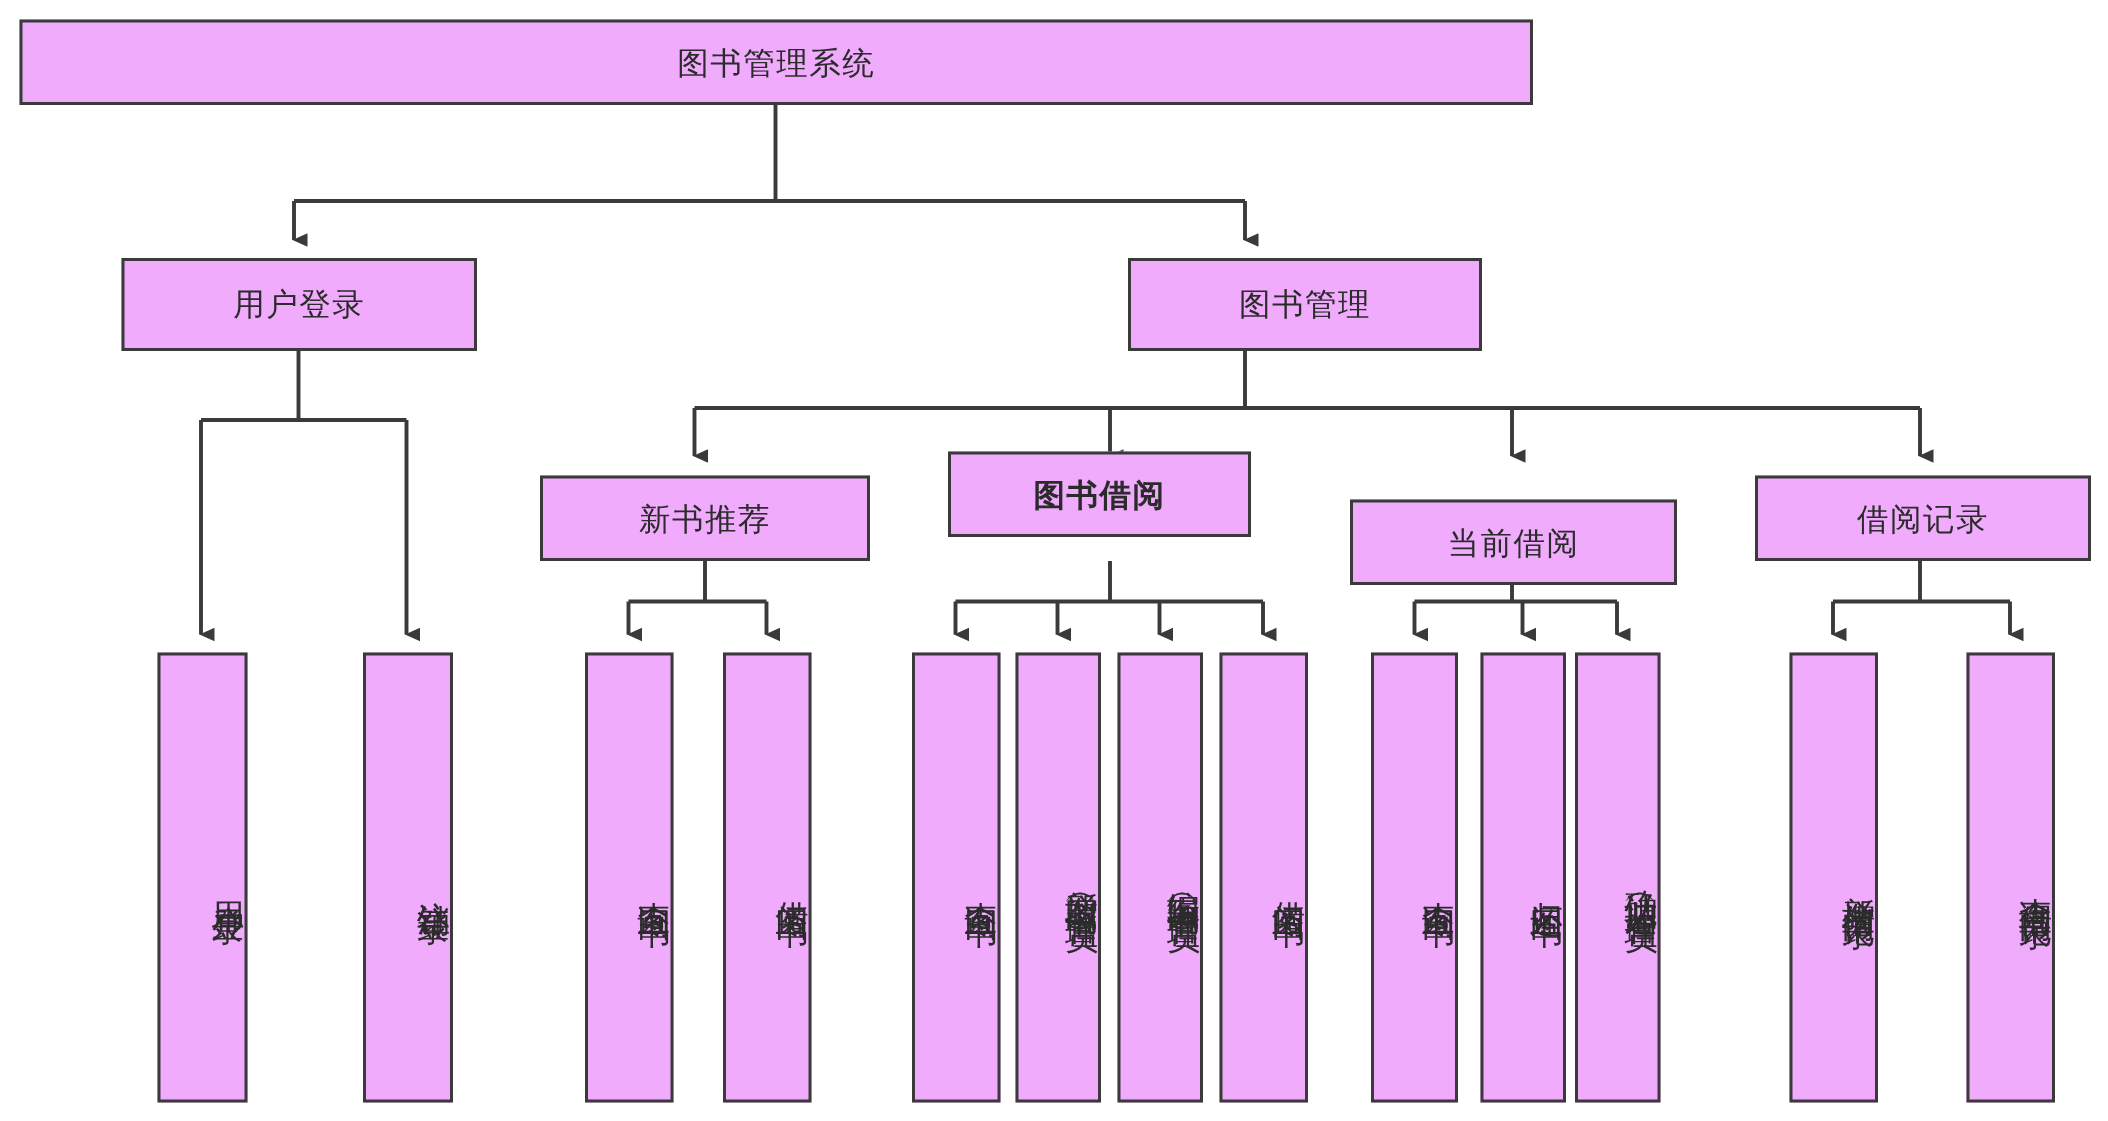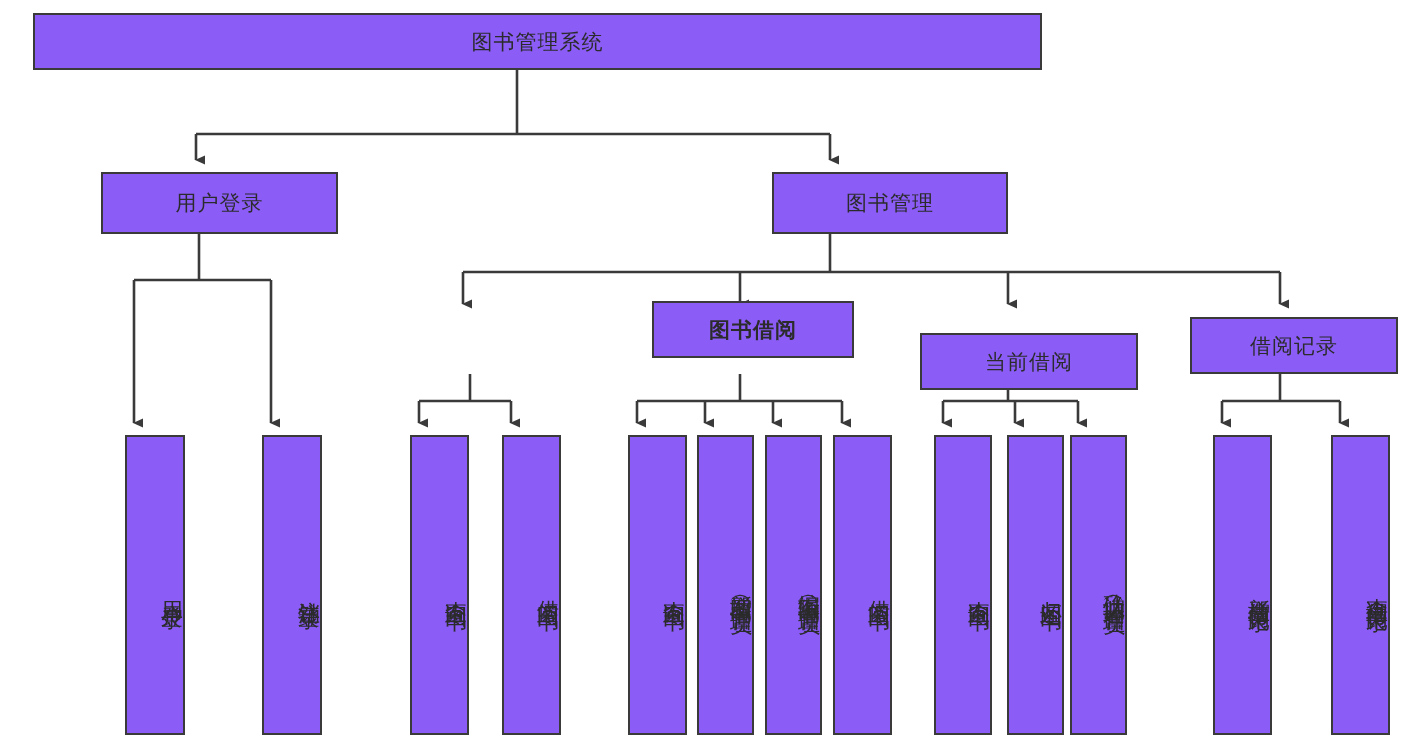--- a/index.html
+++ b/index.html
@@ -21,27 +21,26 @@
     position: absolute;
     left: 0;
     top: 0;
     width: 1405px;
     height: 747px;
   }
   .node {
     position: absolute;
     box-sizing: border-box;
     border: 2px solid #3a3a3a;
-    background: #8b5cf6;
+    background: #f0abfc;
     color: #2b2b2b;
     display: flex;
     align-items: center;
     justify-content: center;
     z-index: 2;
-    margin-left: 20px;
   }
   .node.h {
     font-size: 21px;
     letter-spacing: 1px;
   }
   .node.v {
     writing-mode: vertical-rl;
     text-orientation: upright;
     font-size: 22px;
     letter-spacing: 3px;
@@ -123,27 +122,30 @@
     <span>图书管理系统</span>
   </div>
 
   <div class="node h" style="left:81px; top:172px; width:237px; height:62px;">
     <span>用户登录</span>
   </div>
   <div class="node h" style="left:752px; top:172px; width:236px; height:62px;">
     <span>图书管理</span>
   </div>
 
+  <div class="node h" style="left:360px; top:317px; width:220px; height:57px;">
+    <span>新书推荐</span>
+  </div>
   <div class="node h" style="left:632px; top:301px; width:202px; height:57px;font-weight:bold;">
     <span>图书借阅</span>
   </div>
   <div class="node h" style="left:900px; top:333px; width:218px; height:57px;">
     <span>当前借阅</span>
   </div>
-  <div class="node h" style="left:1170px; top:317px; width:208px; height:57px;">
+  <div class="node h" style="left:1170px; top:317px; width:224px; height:57px;">
     <span>借阅记录</span>
   </div>
 
   <div class="node v" style="left:105px; top:435px; width:60px; height:300px;">
     <span>用户登录</span>
   </div>
   <div class="node v" style="left:242px; top:435px; width:60px; height:300px;">
     <span>注销登录</span>
   </div>
 

